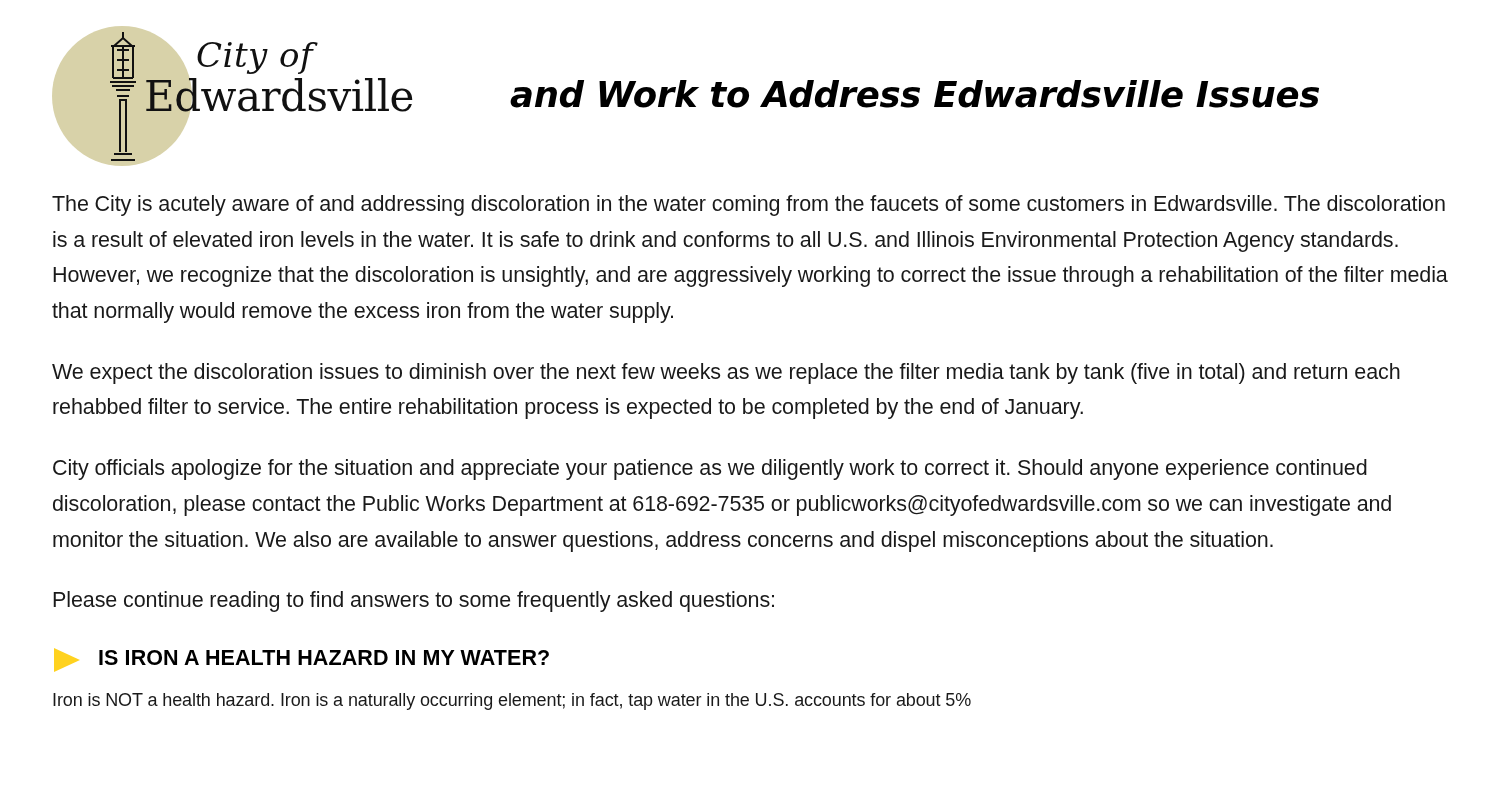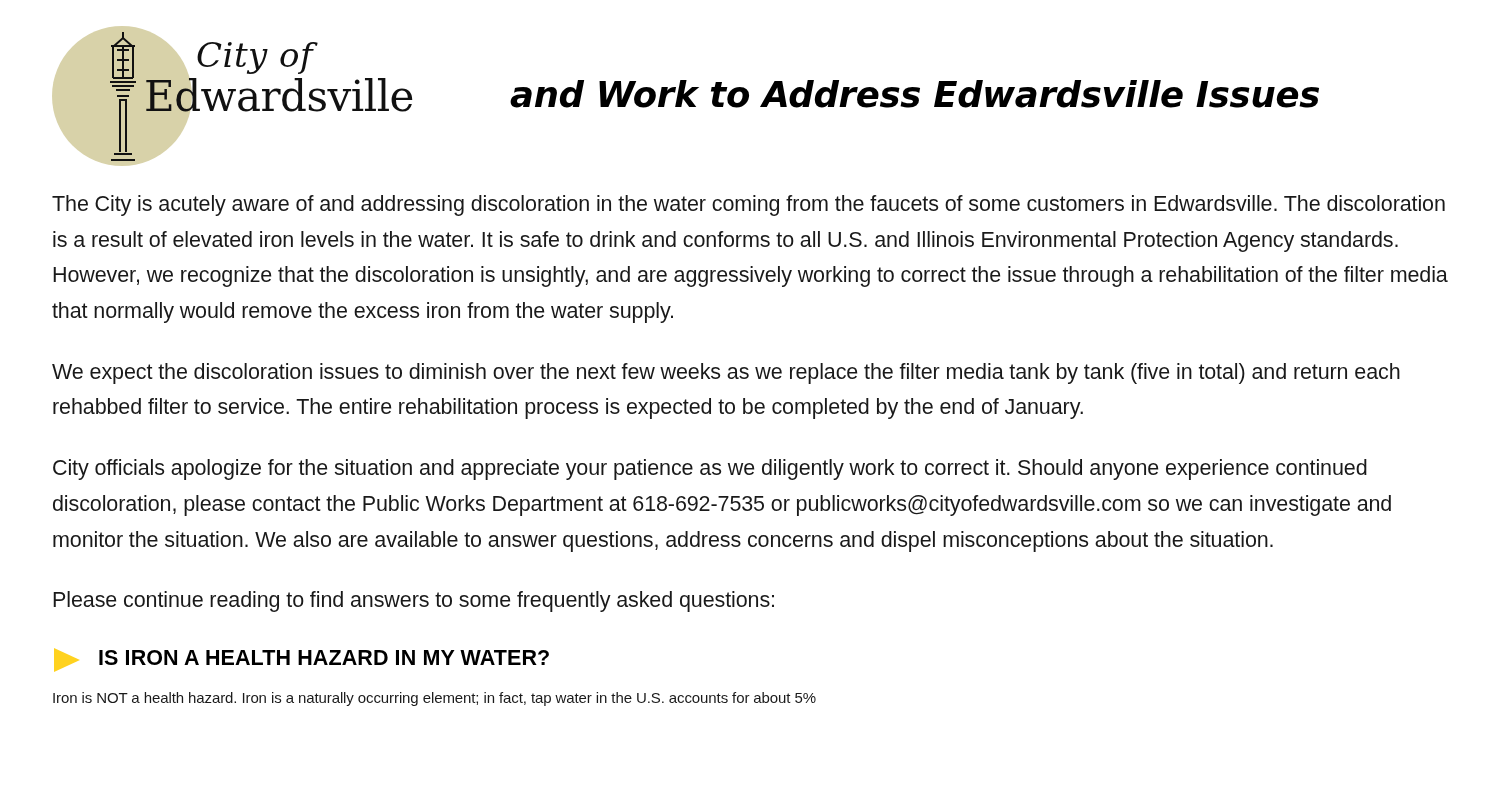--- a/index.html
+++ b/index.html
@@ -121,21 +121,21 @@
   .faq-question {
     font-family: "Liberation Sans", sans-serif;
     font-weight: bold;
     font-size: 21.5px;
     letter-spacing: 0.1px;
     color: #000;
   }
   .faq-answer {
     margin: 12px 0 0 0;
     font-family: "Liberation Sans", sans-serif;
-    font-size: 15px;
+    font-size: 18px;
     line-height: 1.62;
     color: #1a1a1a;
     letter-spacing: -0.1px;
   }
 </style>
 </head>
 <body>
 
 <div class="page">
 

